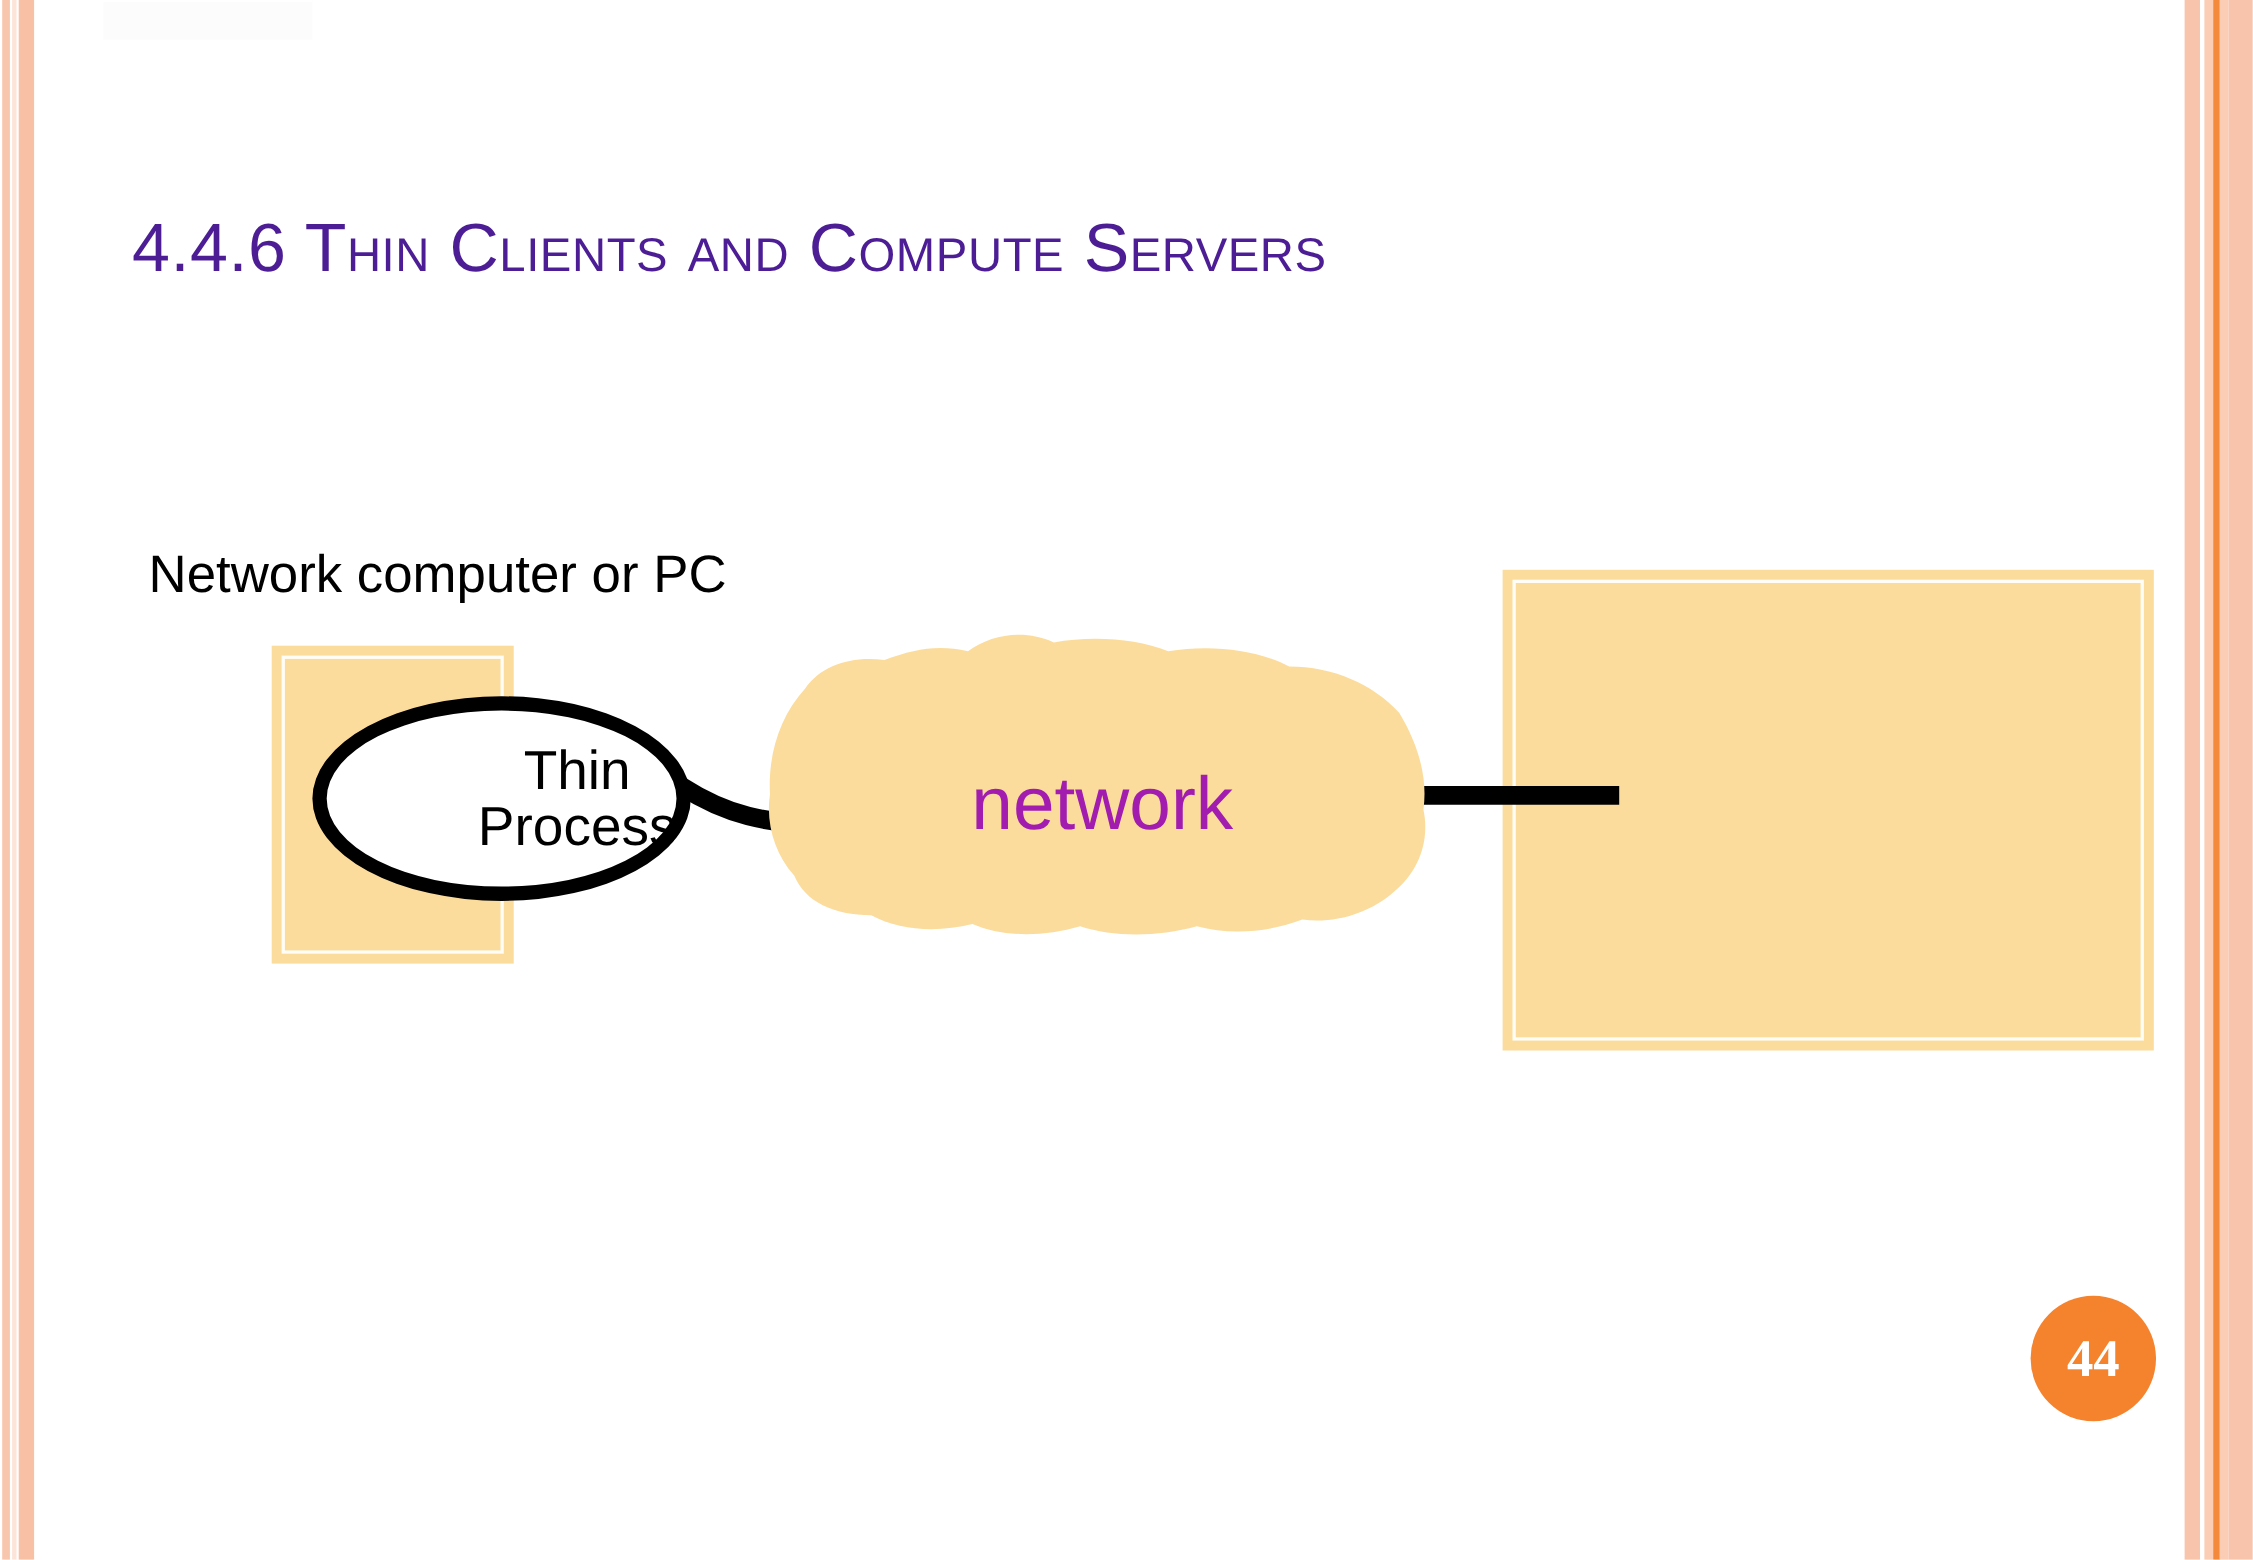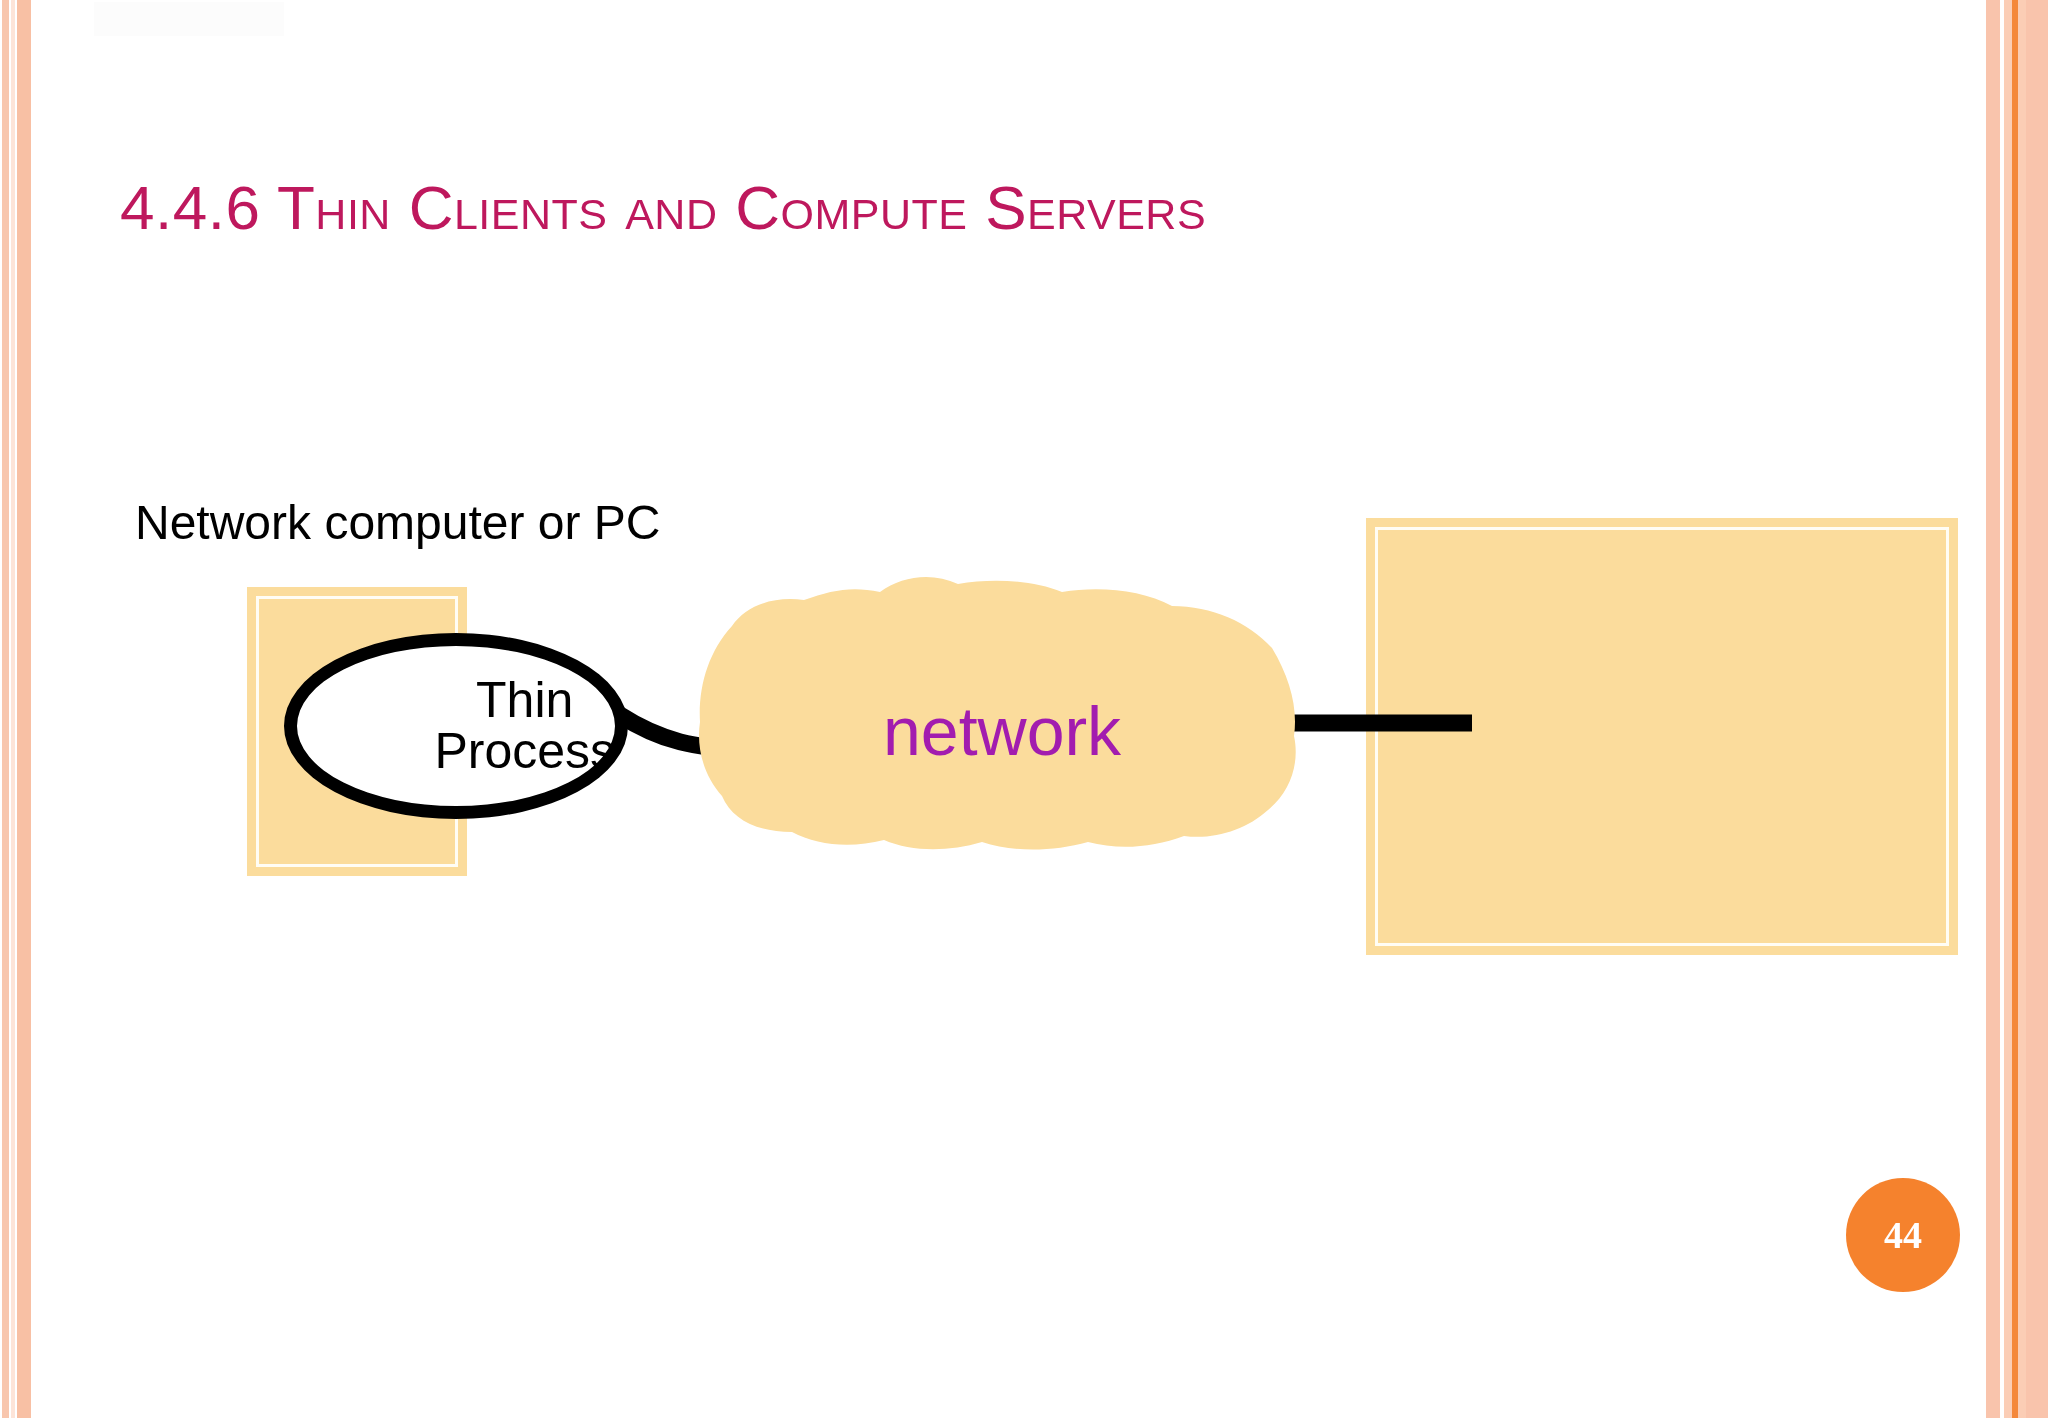--- a/index.html
+++ b/index.html
@@ -49,24 +49,24 @@
     font-size: 22px;
     line-height: 34px;
     letter-spacing: 1px;
     user-select: none;
   }
 
   
   .title {
     position: absolute;
     left: 120px;
-    top: 172px;
+    top: 190px;
     font-size: 62px;
     font-weight: 400;
-    color: #be185d;
+    color: #4c1d95;
     font-variant: small-caps;
     letter-spacing: 0.5px;
     white-space: nowrap;
   }
 
   
   .diagram {
     position: absolute;
     left: 0;
     top: 0;
@@ -137,21 +137,21 @@
     width: 114px;
     height: 114px;
     border-radius: 50%;
     background: #f5822d;
     color: #ffffff;
     display: flex;
     align-items: center;
     justify-content: center;
     font-family: "Liberation Serif", serif;
     font-weight: bold;
-    font-size: 38px;
+    font-size: 48px;
   }
 </style>
 </head>
 <body>
 
 <div class="slide">
 
   <div class="stripe stripe-l1"></div>
   <div class="stripe stripe-l2"></div>
   <div class="stripe stripe-l3"></div>

